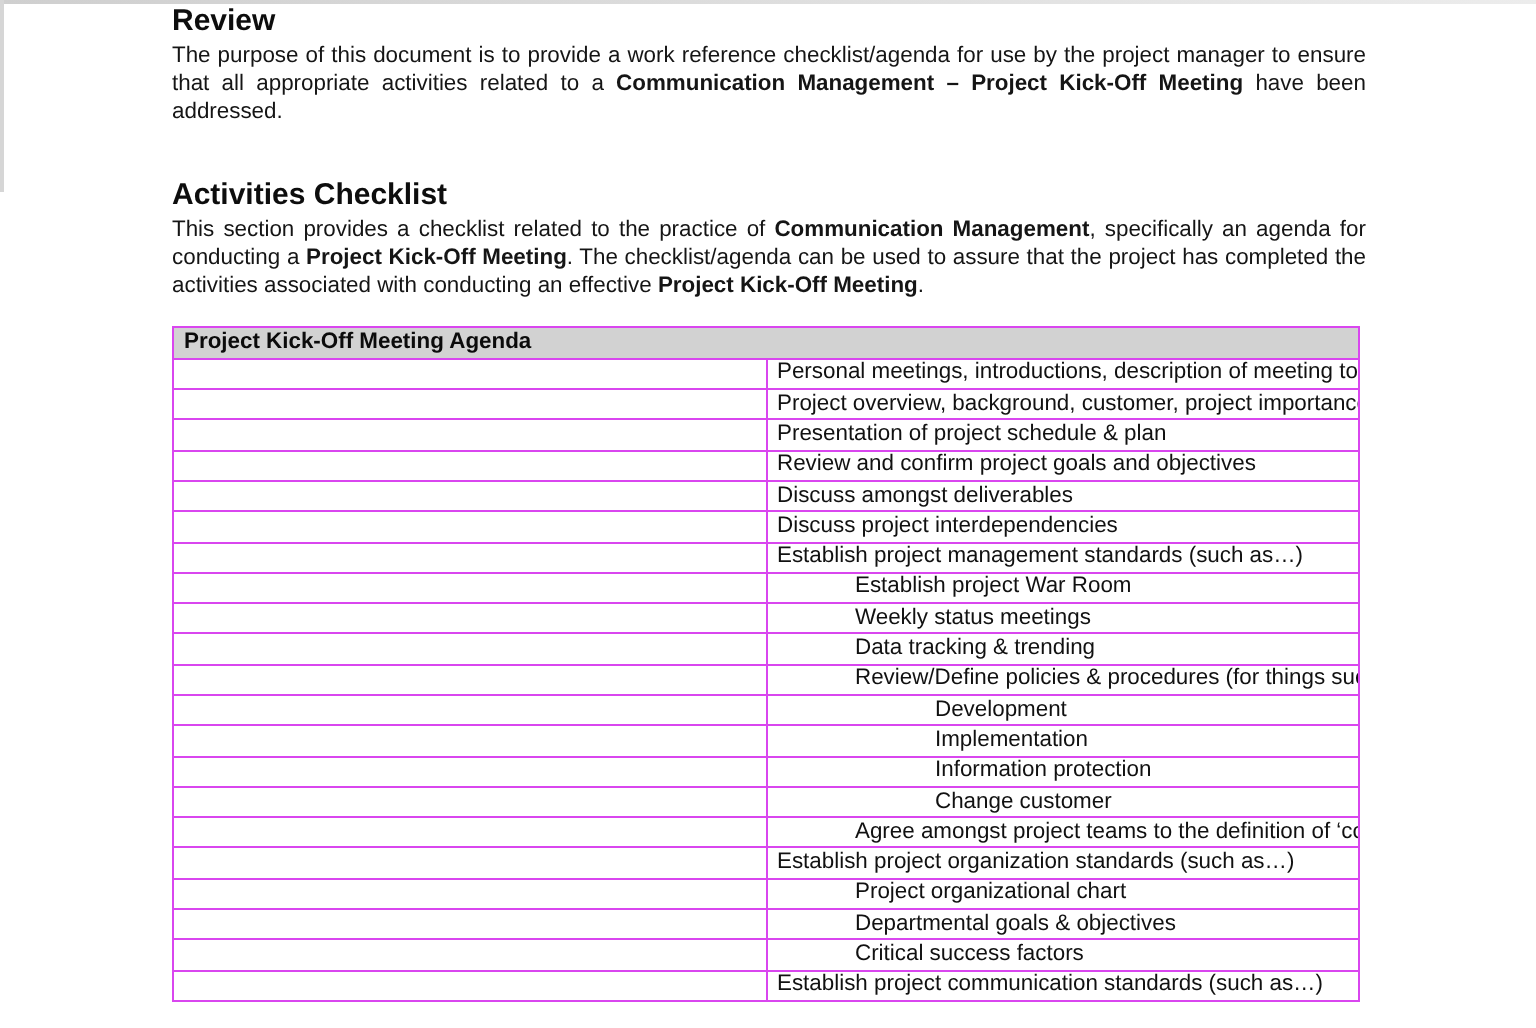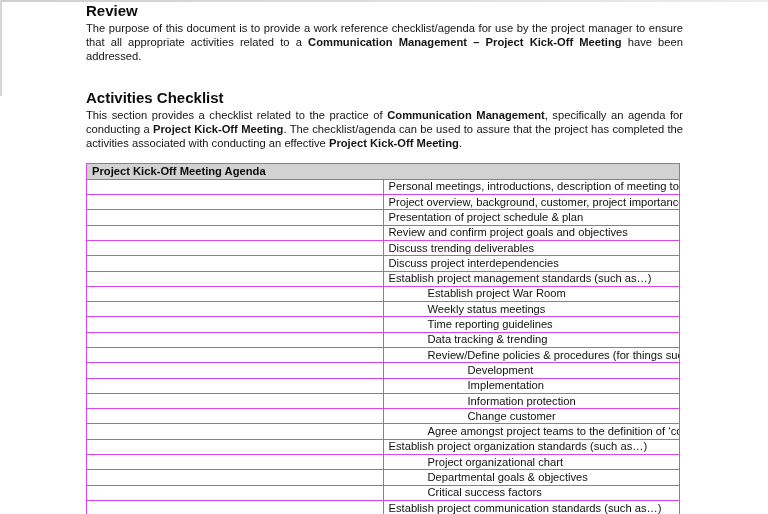--- a/index.html
+++ b/index.html
@@ -102,41 +102,37 @@
         <tr>
           <td class="chk"></td>
           <td class="item indent-0">Presentation of project schedule &amp; plan</td>
         </tr>
         <tr>
           <td class="chk"></td>
           <td class="item indent-0">Review and confirm project goals and objectives</td>
         </tr>
         <tr>
           <td class="chk"></td>
-          <td class="item indent-0">Discuss trending deliverables</td>
+          <td class="item indent-0">Discuss amongst deliverables</td>
         </tr>
         <tr>
           <td class="chk"></td>
           <td class="item indent-0">Discuss project interdependencies</td>
         </tr>
         <tr>
           <td class="chk"></td>
           <td class="item indent-0">Establish project management standards (such as…)</td>
         </tr>
         <tr>
           <td class="chk"></td>
           <td class="item indent-1">Establish project War Room</td>
         </tr>
         <tr>
           <td class="chk"></td>
           <td class="item indent-1">Weekly status meetings</td>
-        </tr>
-        <tr>
-          <td class="chk"></td>
-          <td class="item indent-1">Time reporting guidelines</td>
         </tr>
         <tr>
           <td class="chk"></td>
           <td class="item indent-1">Data tracking &amp; trending</td>
         </tr>
         <tr>
           <td class="chk"></td>
           <td class="item indent-1">Review/Define policies &amp; procedures (for things such as…)</td>
         </tr>
         <tr>

